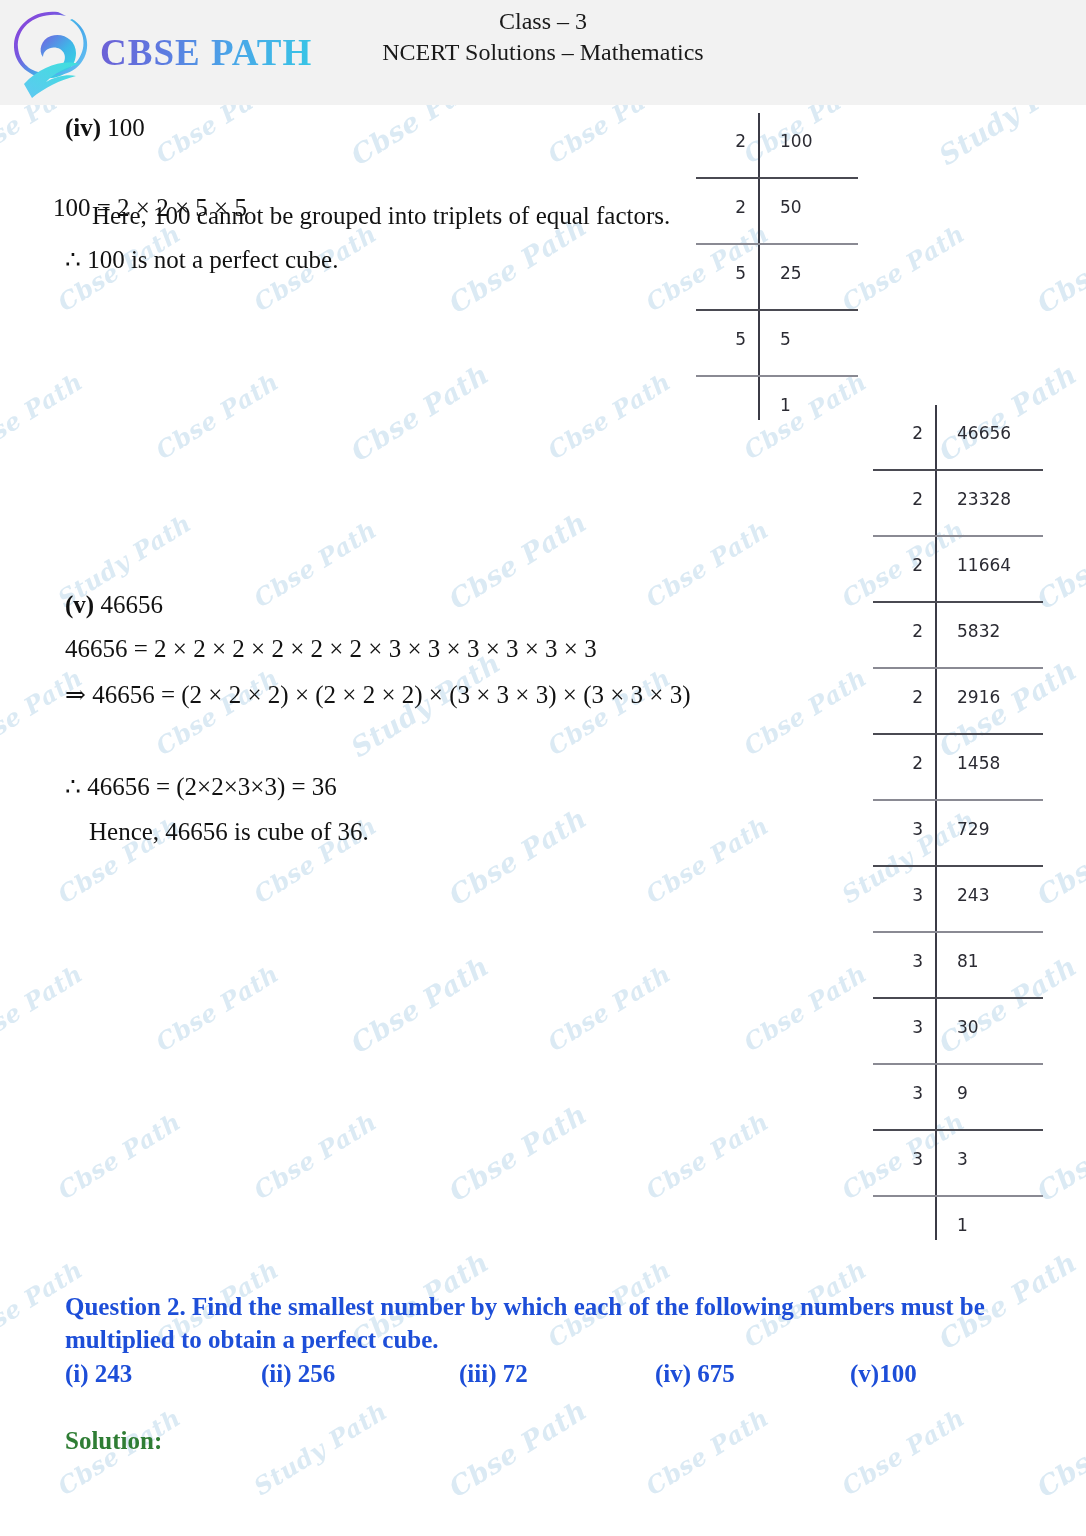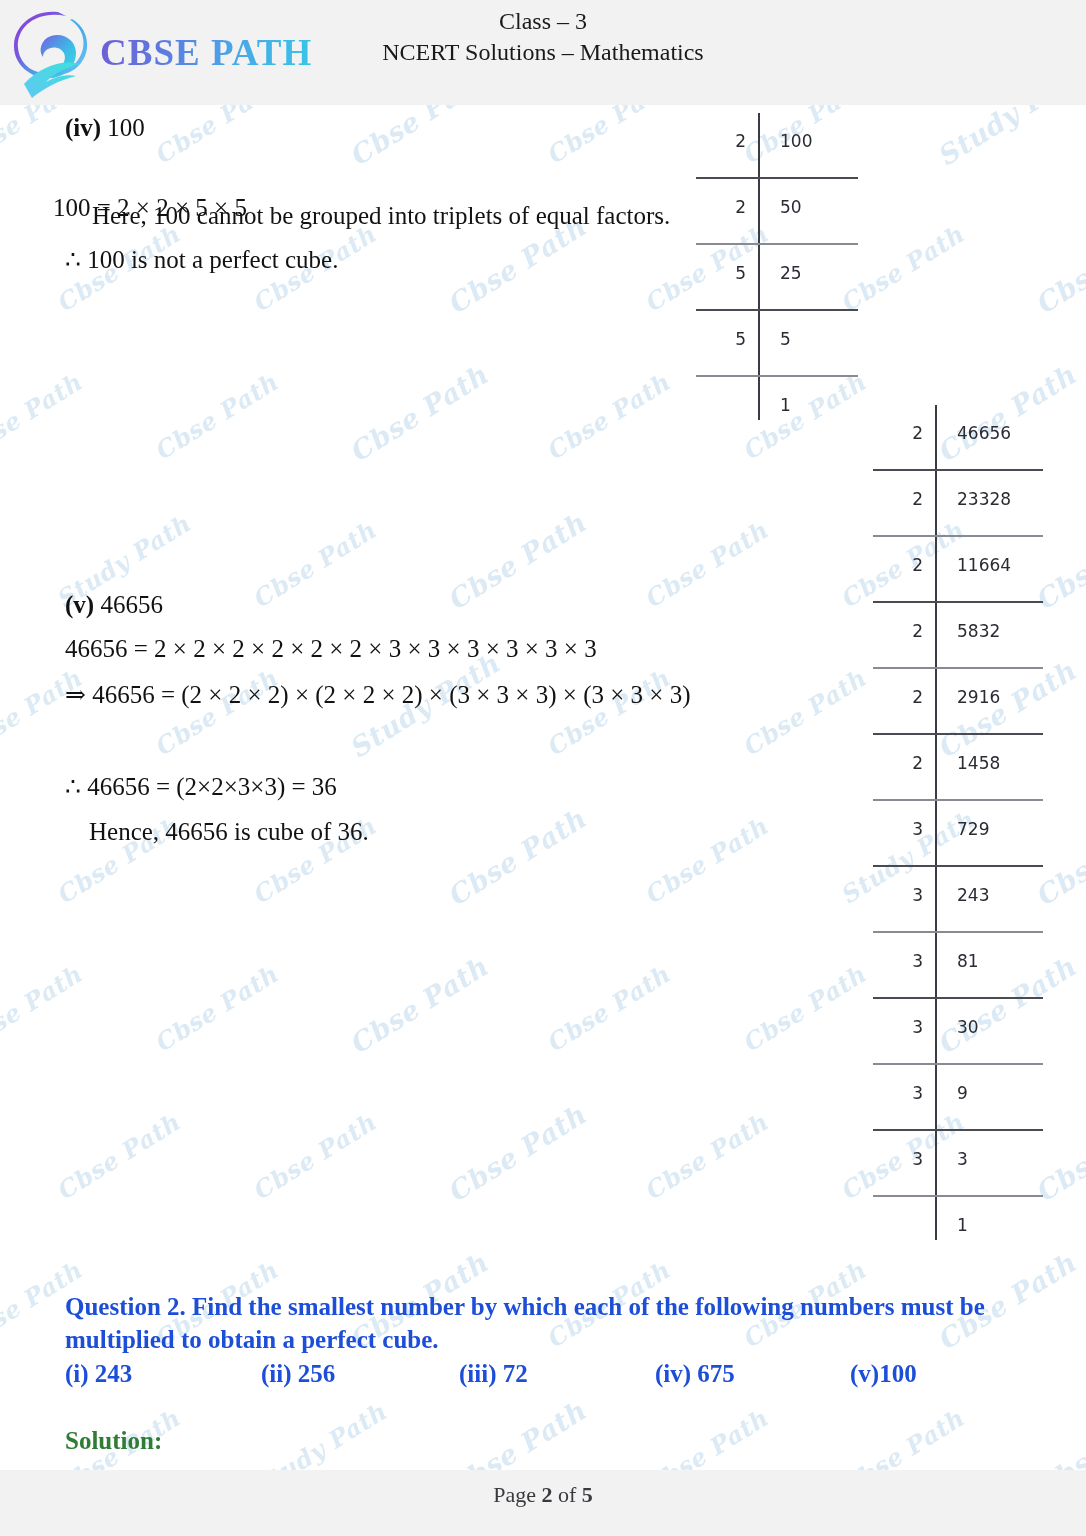--- a/index.html
+++ b/index.html
@@ -335,22 +335,14 @@
           <div class="hl" style="left: -62px; width: 170px; top: 64px; background: rgb(138, 138, 147);"></div>
         </div>
         <div class="divrow" style="height: 66px;">
           <span class="dv" style="top: 18px;"></span>
           <span class="qv" style="top: 18px;">1</span>
         </div>
       </div>
 
   </div>
 
-  <div class="footer">
-    <div class="ftxt">
-      <span>Page</span>
-      <b>2</b>
-      <span>of</span>
-      <b>5</b>
-    </div>
-  </div>
 
 </div>
 
 </body></html>

